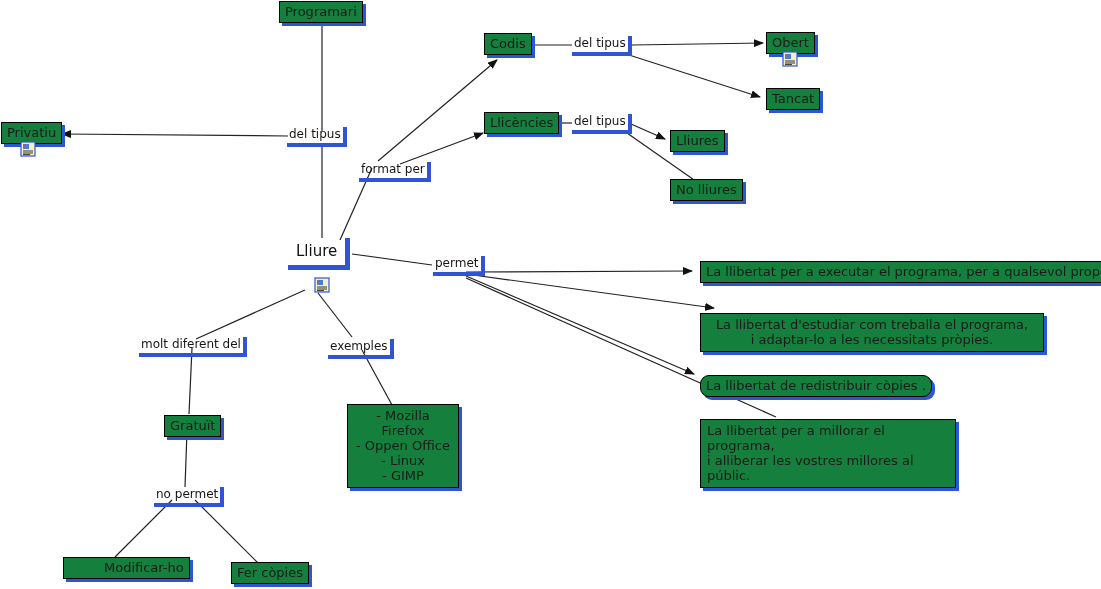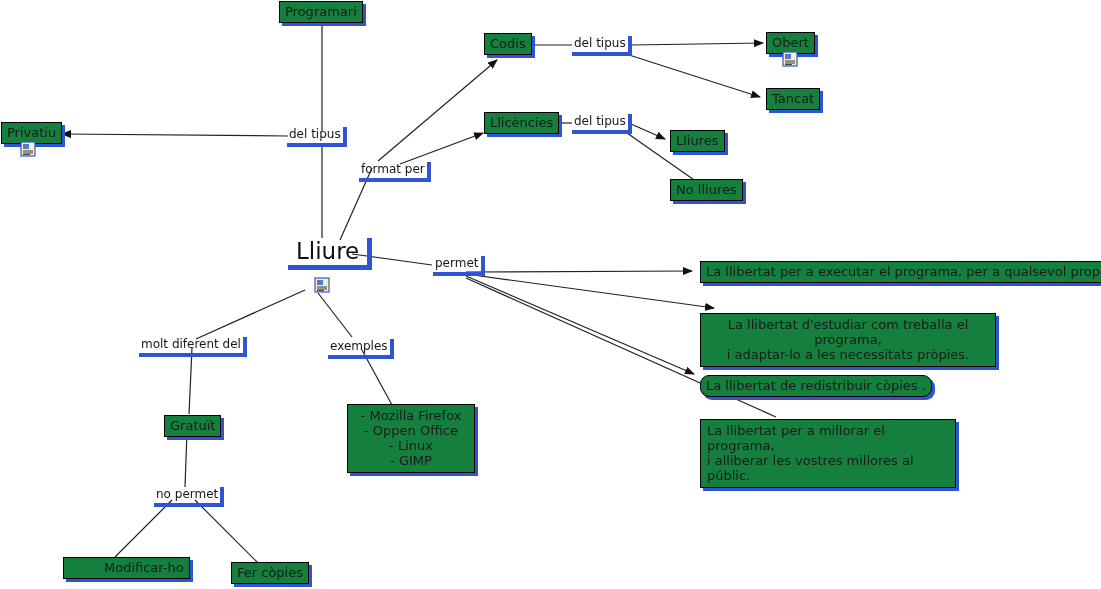--- a/index.html
+++ b/index.html
@@ -45,21 +45,21 @@
   .node.multi {
     white-space: pre-line;
     padding: 3px 6px 4px 6px;
   }
   .node.center-align { text-align: center; }
 
   
   .root-node {
     position: absolute;
     z-index: 4;
-    font-size: 23px;
+    font-size: 15px;
     line-height: 22px;
     color: #111111;
     padding: 2px 8px 3px 8px;
     white-space: pre;
     background: transparent;
     border: 0;
     border-right: 5px solid #2f55d4;
     border-bottom: 5px solid #2f55d4;
   }
 
@@ -180,28 +180,28 @@
   <div class="node" style="left:670px; top:130px;">Lliures</div>
 
   <div class="node" style="left:670px; top:179px;">No lliures</div>
 
   <div class="node" style="left:164px; top:415px;">Gratuït</div>
 
   <div class="node" style="left:63px; top:557px;padding-left:40px;">Modificar-ho</div>
 
   <div class="node" style="left:231px; top:562px;">Fer còpies</div>
 
-  <div class="node multi center-align" style="left:347px; top:404px; width:128px;">-  Mozilla Firefox
+  <div class="node multi center-align" style="left:347px; top:404px; width:112px;">-  Mozilla Firefox
 - Oppen Office
 - Linux
 - GIMP</div>
 
   <div class="node" style="left:700px; top:261px;">La llibertat per a executar el programa, per a qualsevol propòsit</div>
 
-  <div class="node multi center-align" style="left:700px; top:313px; width:296px;">La llibertat d'estudiar com treballa el programa,
+  <div class="node multi center-align" style="left:700px; top:313px; width:344px;">La llibertat d'estudiar com treballa el programa,
 i adaptar-lo a les necessitats pròpies.</div>
 
   <div class="node" style="left:700px; top:375px;border-radius:9px;">La llibertat de redistribuir còpies .</div>
 
   <div class="node multi" style="left:700px; top:419px; width:256px;">La llibertat per a millorar el programa,
 i alliberar les vostres millores al públic.</div>
 
   <div class="root-node" style="left:288px; top:238px;">Lliure</div>
   <svg class="doc-icon" style="left:314px; top:277px;" viewBox="0 0 16 16">
     <rect x="1" y="1" width="14" height="14" fill="#f5f0c8" stroke="#2f55d4" stroke-width="1.2"></rect>

